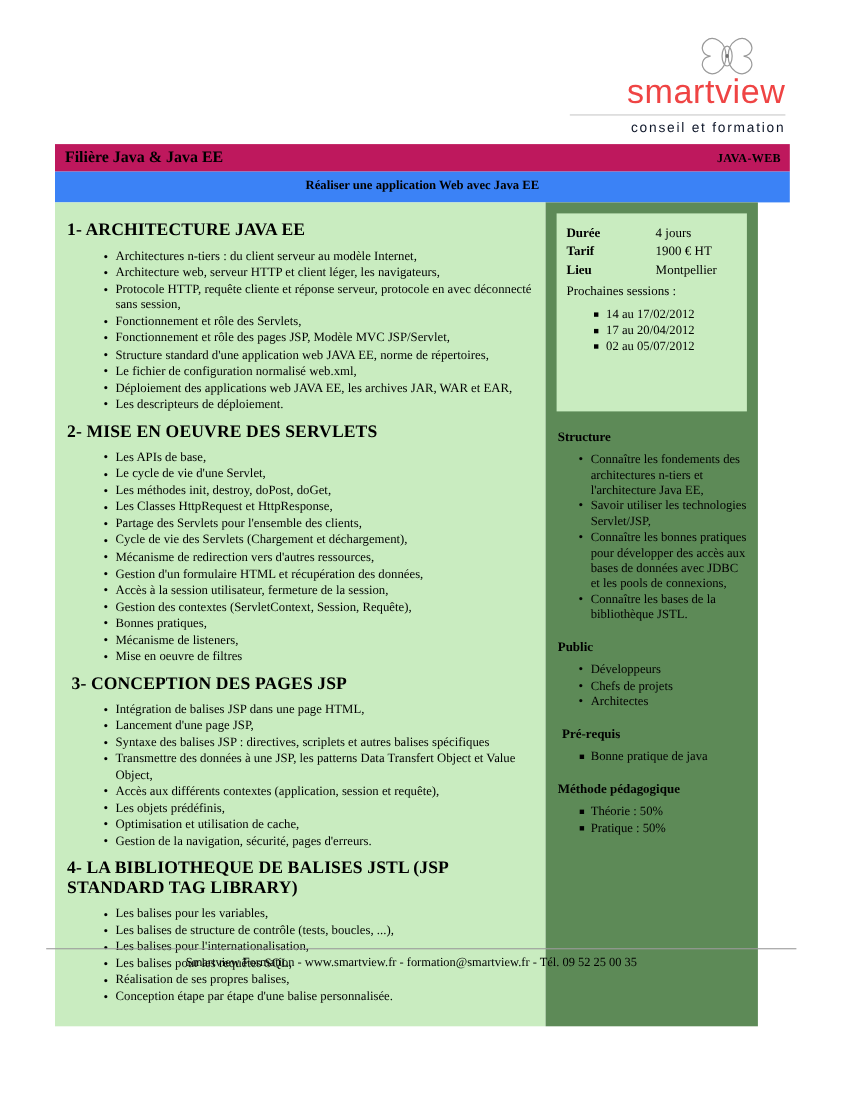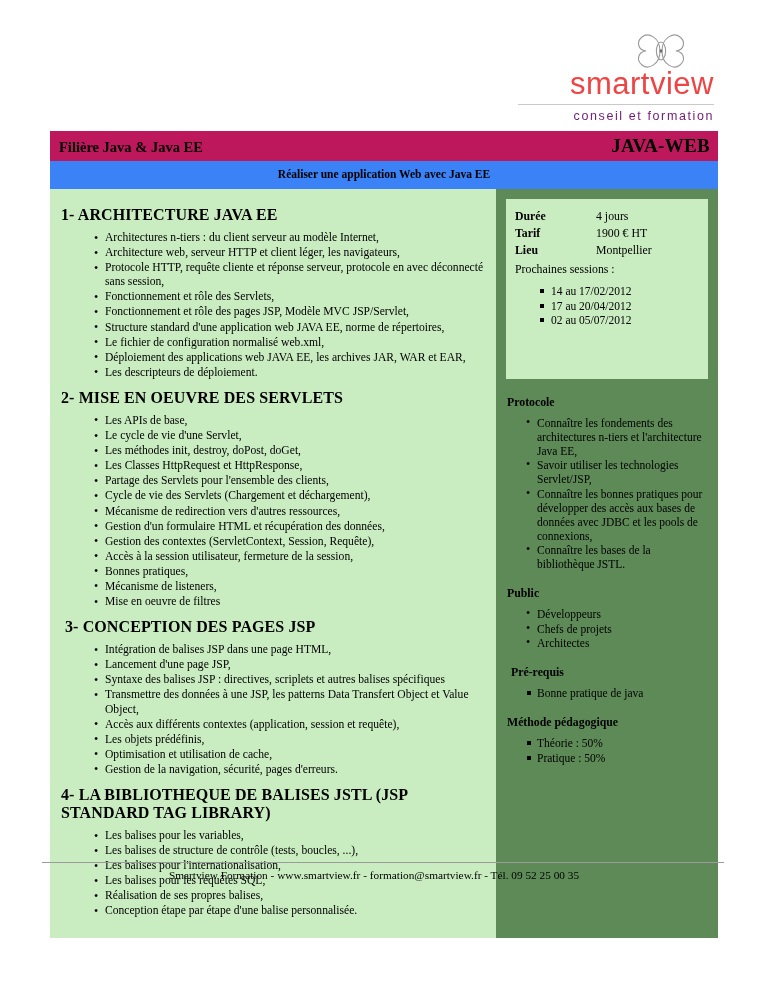--- a/index.html
+++ b/index.html
@@ -43,21 +43,21 @@
   .logo-rule {
     height: 1px;
     background: #c9c9c9;
     margin: 3px 2px 4px auto;
     width: 196px;
   }
   .logo-tag {
     font-family: "Liberation Sans", sans-serif;
     font-size: 12.5px;
     letter-spacing: 1.6px;
-    color: #701a75;
+    color: #0f172a;
     text-align: right;
     padding-right: 2px;
   }
 
   
   .doc {
     position: absolute;
     left: 50px;
     top: 131px;
     width: 668px;
@@ -69,21 +69,21 @@
     display: flex;
     justify-content: space-between;
     align-items: baseline;
   }
   .title-left {
     font-weight: bold;
     font-size: 14.5px;
   }
   .title-right {
     font-weight: bold;
-    font-size: 19px;
+    font-size: 11px;
     letter-spacing: 0.3px;
   }
 
   .subtitle-bar {
     background: #3b82f6;
     text-align: center;
     font-weight: bold;
     font-size: 11.5px;
     padding: 7px 0 9px 0;
   }
@@ -94,21 +94,21 @@
   }
 
   .col-left {
     width: 446px;
     background: #c9ecc0;
     padding: 8px 10px 18px 8px;
     box-sizing: border-box;
   }
 
   .col-right {
-    width: 222px;
+    width: 193px;
     background: #5d8a57;
     padding: 10px 10px 14px 10px;
     box-sizing: border-box;
   }
 
   
   h2.section-head {
     font-size: 16px;
     font-weight: bold;
     margin: 9px 0 7px 3px;
@@ -287,22 +287,22 @@
       <h2 class="section-head">2- MISE EN OEUVRE DES SERVLETS</h2>
       <ul class="bullets">
         <li>Les APIs de base,</li>
         <li>Le cycle de vie d'une Servlet,</li>
         <li>Les méthodes init, destroy, doPost, doGet,</li>
         <li>Les Classes HttpRequest et HttpResponse,</li>
         <li>Partage des Servlets pour l'ensemble des clients,</li>
         <li>Cycle de vie des Servlets (Chargement et déchargement),</li>
         <li>Mécanisme de redirection vers d'autres ressources,</li>
         <li>Gestion d'un formulaire HTML et récupération des données,</li>
+        <li>Accès à la session utilisateur, fermeture de la session,</li>
         <li>Gestion des contextes (ServletContext, Session, Requête),</li>
-        <li>Accès à la session utilisateur, fermeture de la session,</li>
         <li>Bonnes pratiques,</li>
         <li>Mécanisme de listeners,</li>
         <li>Mise en oeuvre de filtres</li>
       </ul>
 
       <h2 class="section-head indent">3- CONCEPTION DES PAGES JSP</h2>
       <ul class="bullets">
         <li>Intégration de balises JSP dans une page HTML,</li>
         <li>Lancement d'une page JSP,</li>
         <li>Syntaxe des balises JSP : directives, scriplets et autres balises spécifiques</li>
@@ -342,21 +342,21 @@
         </div>
         <div class="info-sessions-label">Prochaines sessions :</div>
         <ul class="sq">
           <li>14 au 17/02/2012</li>
           <li>17 au 20/04/2012</li>
           <li>02 au 05/07/2012</li>
         </ul>
         <div class="sessions-pad"></div>
       </div>
 
-      <h3 class="side-head">Protocole</h3>
+      <h3 class="side-head">Structure</h3>
       <ul class="side-bullets">
         <li>Connaître les fondements des architectures n-tiers et l'architecture Java EE,</li>
         <li>Savoir utiliser les technologies Servlet/JSP,</li>
         <li>Connaître les bonnes pratiques pour développer des accès aux bases de données avec JDBC et les pools de connexions,</li>
         <li>Connaître les bases de la bibliothèque JSTL.</li>
       </ul>
 
       <h3 class="side-head sp">Public</h3>
       <ul class="side-bullets">
         <li>Développeurs</li>

